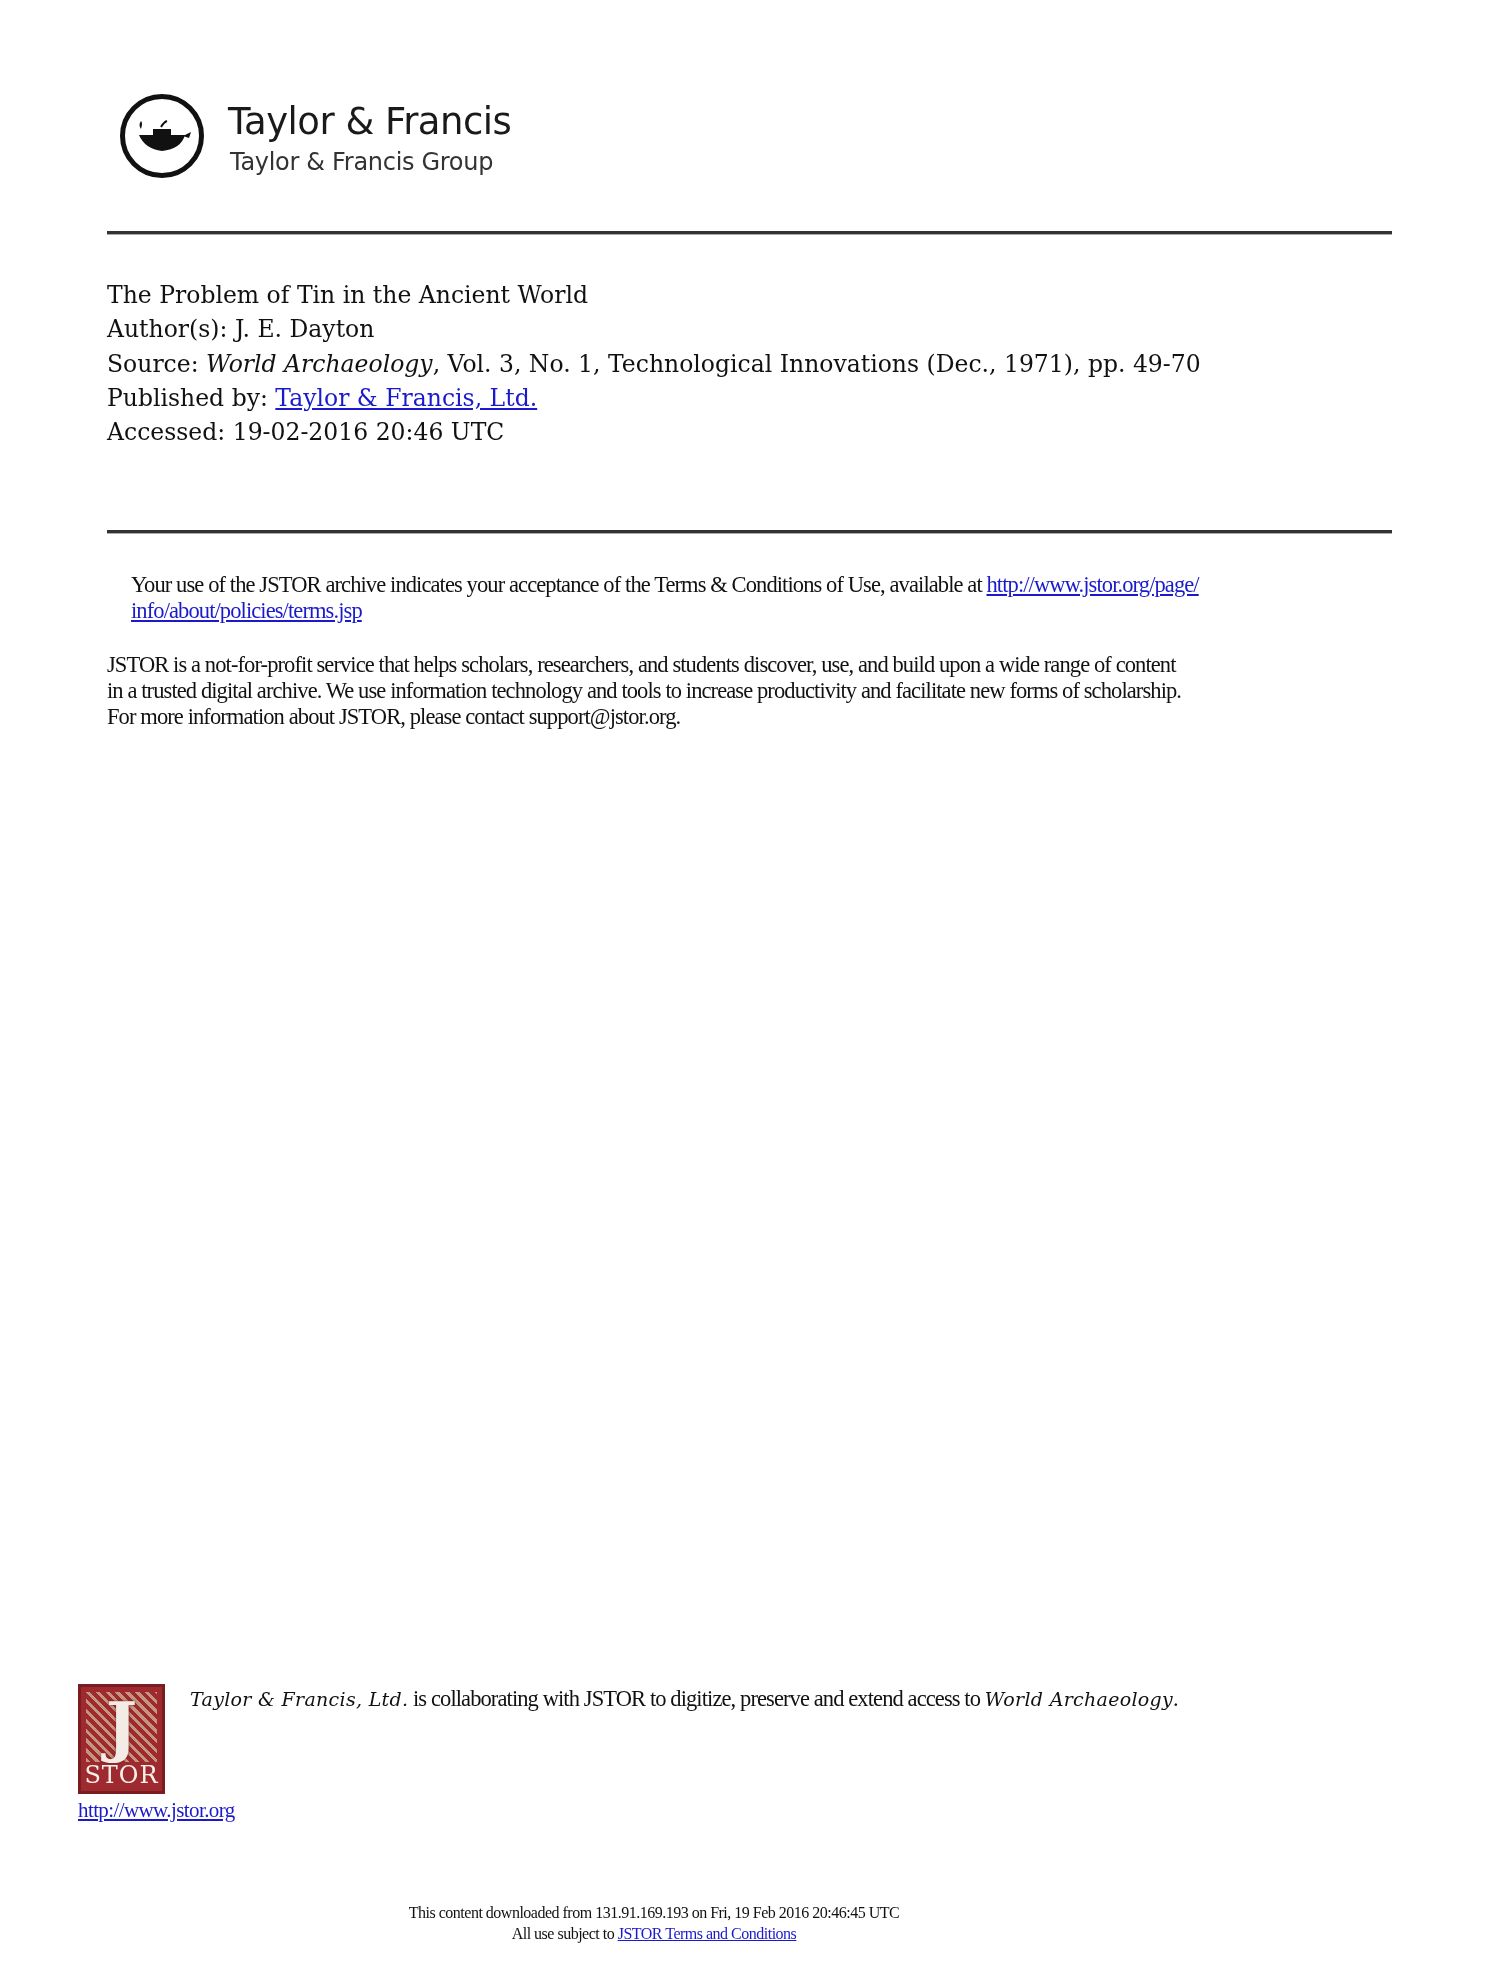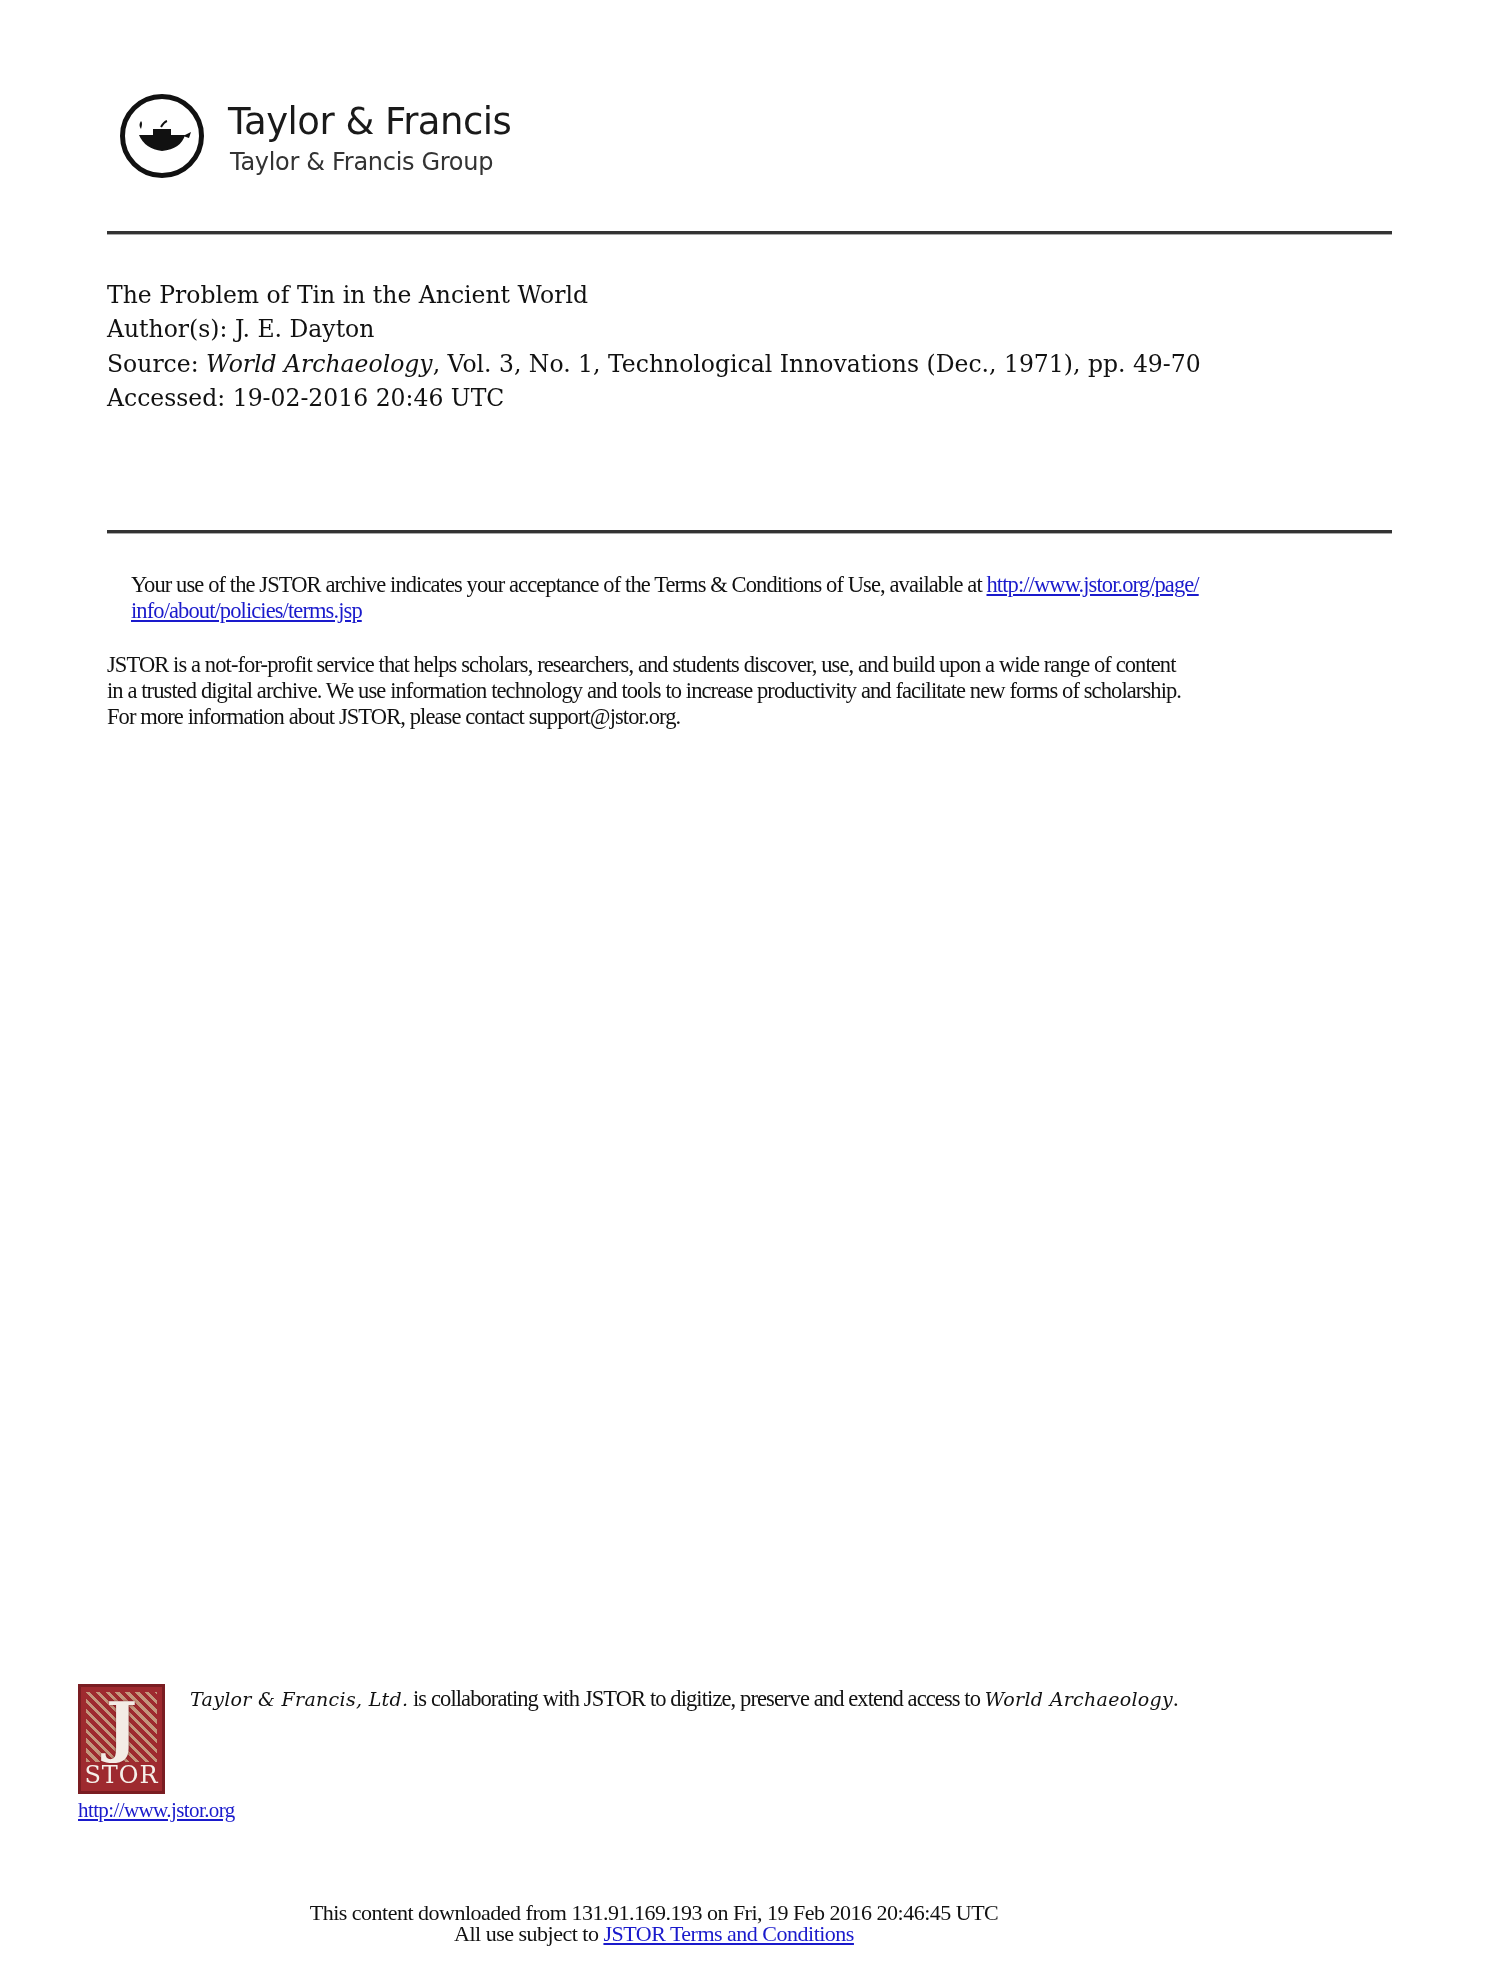--- a/index.html
+++ b/index.html
@@ -28,21 +28,21 @@
   
   .jstor-logo { left: 78px; top: 1684px; width: 87px; height: 110px; background: #9e2a2f; box-sizing: border-box; border: 3px solid #7a1d22; }
   .jstor-logo .pattern { position: absolute; left: 5px; top: 5px; right: 5px; height: 70px; background: repeating-linear-gradient(45deg, #c9a98a 0 3px, #9e2a2f 3px 7px); opacity: 0.85; }
   .jstor-logo .J { position: absolute; left: 0; right: 0; top: 0; text-align: center; font-family: "DejaVu Serif", serif; font-weight: bold; font-size: 66px; color: #f3ece6; line-height: 78px; text-shadow: 0 0 3px #7a1d22; }
   .jstor-logo .stor { position: absolute; left: 0; right: 0; bottom: 2px; text-align: center; font-family: "DejaVu Serif", serif; font-size: 24px; color: #f5efe9; letter-spacing: 1px; }
   .collab { left: 190px; top: 1686px; font-family: "Liberation Serif", serif; font-size: 22.5px; color: #111; letter-spacing: -0.9px; white-space: nowrap; }
   .collab .it { font-family: "DejaVu Serif", serif; font-style: italic; font-size: 19px; letter-spacing: 0.3px; }
   .jstor-url { left: 78px; top: 1798px; font-family: "Liberation Serif", serif; font-size: 21px; letter-spacing: -0.6px; }
 
   
-  .footer { left: 0; width: 1308px; top: 1902px; text-align: center; font-family: "Liberation Serif", serif; font-size: 22px; line-height: 21px; color: #111; letter-spacing: -0.5px; }
+  .footer { left: 0; width: 1308px; top: 1902px; text-align: center; font-family: "Liberation Serif", serif; font-size: 16px; line-height: 21px; color: #111; letter-spacing: -0.5px; }
 </style>
 </head>
 <body>
 
 <div class="abs logo">
   <div class="logo-circle">
     <svg width="74" height="74" viewBox="0 0 74 74" style="position:absolute;left:0;top:0">
       <path d="M14 36 L60 36 Q56 50 37 52 Q20 50 14 36 Z" fill="#111"></path>
       <rect x="28" y="30" width="18" height="6" fill="#111"></rect>
       <path d="M16 30 q2 -6 0 -8 q-3 4 0 8 z" fill="#111"></path>
@@ -58,20 +58,24 @@
 
 <div class="abs meta">
   <div>The Problem of Tin in the Ancient World</div>
   <div>
     <span>Author(s):</span>
     <span>J. E. Dayton</span>
   </div>
   <div>
     <span>Source:</span>
     <em>World Archaeology</em><span>, Vol. 3, No. 1, Technological Innovations (Dec., 1971), pp. 49-70</span>
+  </div>
+  <div>
+    <span>Published by:</span>
+    <a class="link">Taylor &amp; Francis, Ltd.</a>
   </div>
   <div>
     <span>Accessed:</span>
     <span>19-02-2016 20:46 UTC</span>
   </div>
 </div>
 
 <div class="abs rule" style="top:530px"></div>
 
 <div class="abs para p1">

